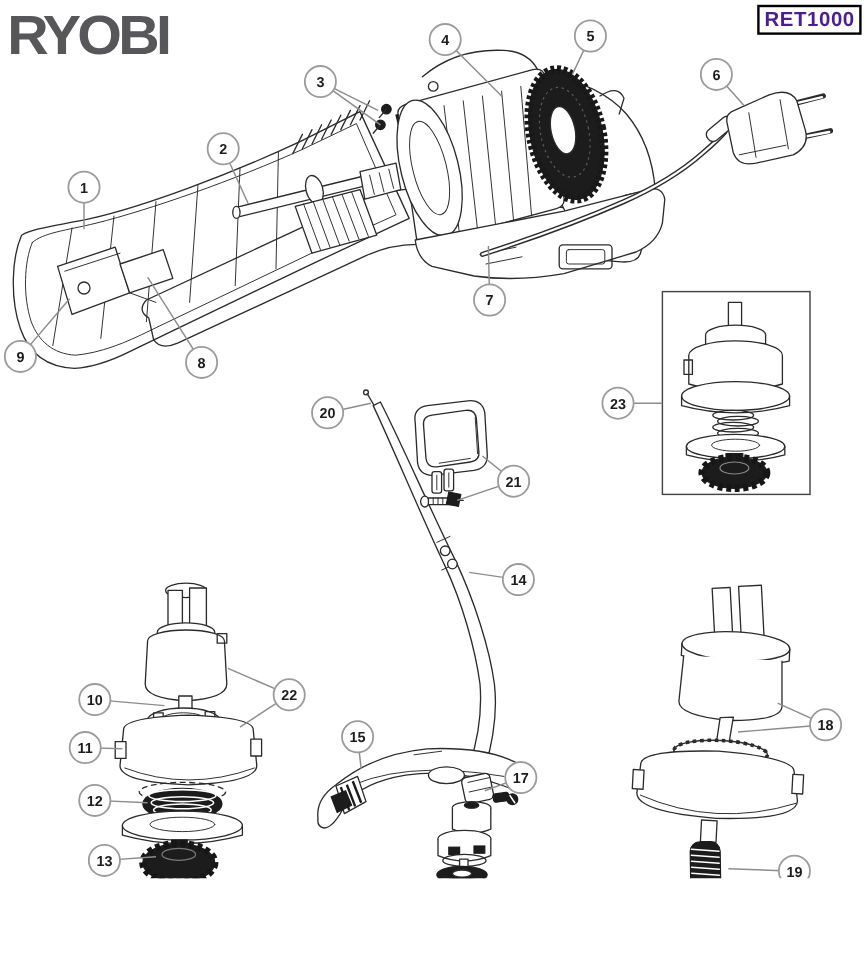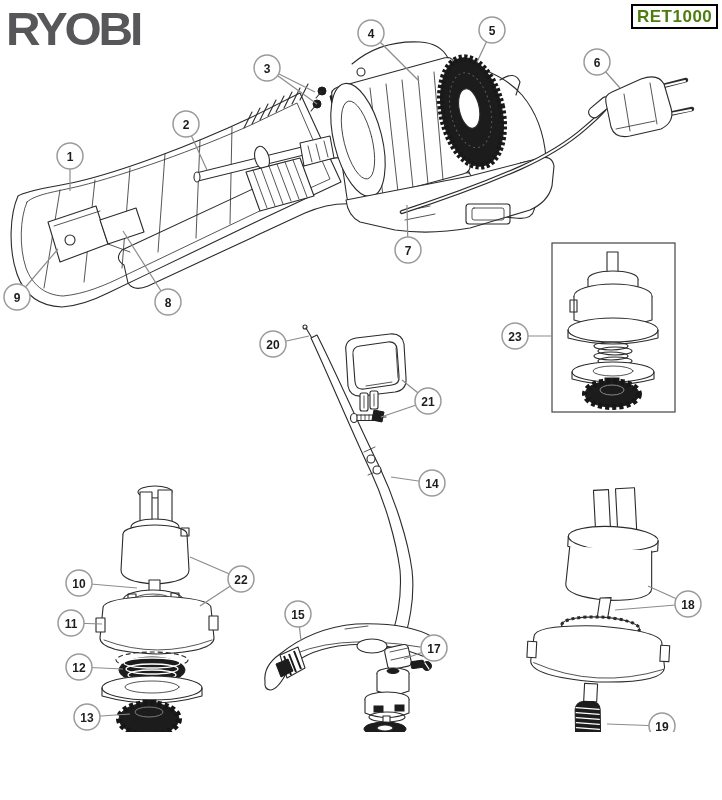--- a/index.html
+++ b/index.html
@@ -8,21 +8,21 @@
     font-family:"Liberation Sans",sans-serif;
   }
   .brand-logo{
     position:absolute;left:6px;top:2px;
     font-size:46px;font-weight:bold;letter-spacing:-3px;
     color:#57575a;transform:scaleX(1.04);transform-origin:left top;
   }
   .model-box{
     position:absolute;left:631px;top:4px;
     border:2px solid #000;padding:0 4px;
-    font-size:17px;font-weight:bold;color:#4d7c0f;line-height:21px;letter-spacing:0.5px;
+    font-size:17px;font-weight:bold;color:#4c1d95;line-height:21px;letter-spacing:0.5px;
     background:#fff;
   }
   svg.diagram{position:absolute;left:0;top:0;}
   
   .ln{fill:none;stroke:#2b2b2b;stroke-width:1.1;stroke-linejoin:round;stroke-linecap:round;}
   .fw{fill:#ffffff;stroke:#2b2b2b;stroke-width:1.1;stroke-linejoin:round;}
   .dk{fill:#1c1c1c;stroke:#1c1c1c;stroke-width:1;}
   .wl{fill:none;stroke:#ffffff;stroke-width:1.3;stroke-linecap:round;}
   .thin{stroke-width:0.8;}
   .leader{stroke:#8c8c8c;stroke-width:1.2;}

